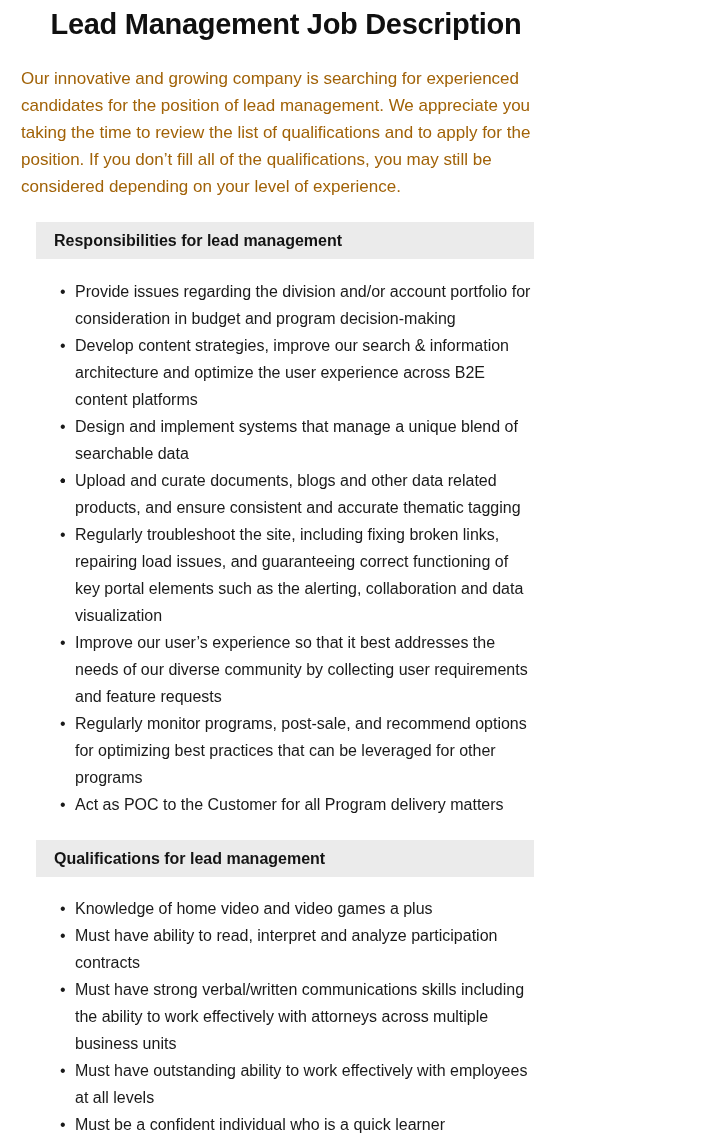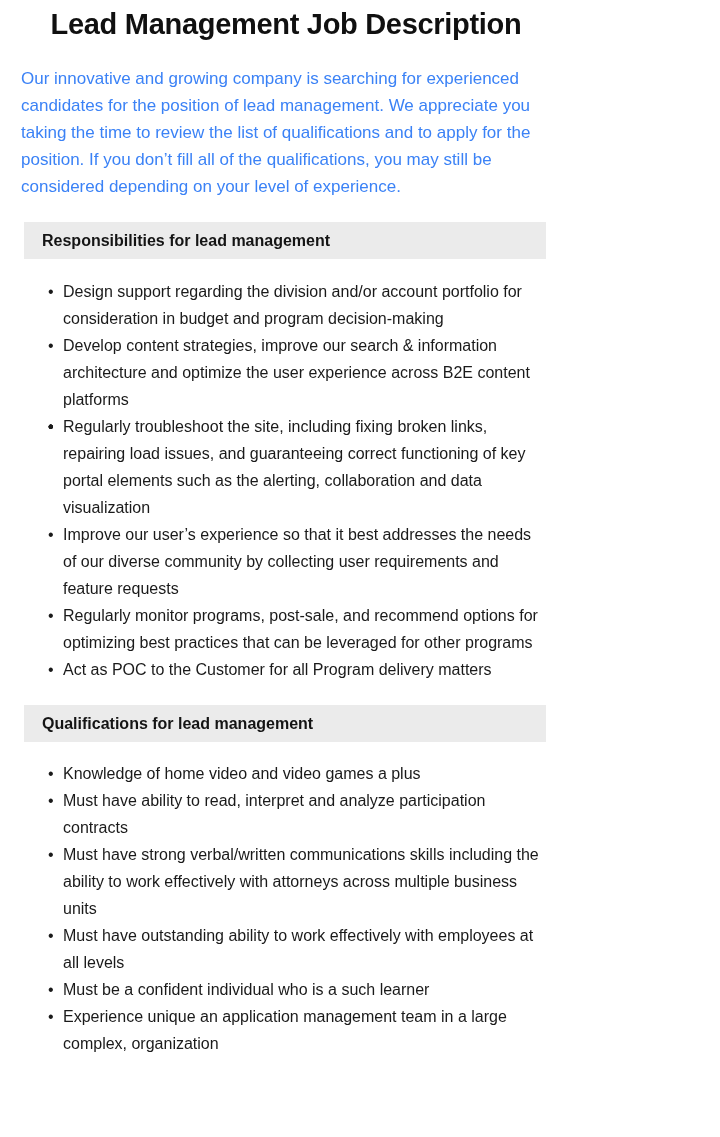--- a/index.html
+++ b/index.html
@@ -28,28 +28,28 @@
     letter-spacing: -0.3px;
     margin: 0;
     padding: 5px 20px 0 20px;
     line-height: 38px;
     color: #101010;
   }
 
   .intro {
     font-size: 17px;
     line-height: 27px;
-    color: #3b82f6;
+    color: #a16207;
     margin: 0;
     padding: 22px 22px 0 21px;
     max-width: 700px;
   }
 
   .section {
-    margin: 4px;
+    margin: 16px;
     padding: 0;
   }
 
   .section-header {
     background: #ebebeb;
     margin: 22px 22px 0 20px;
     padding: 9px 0 9px 18px;
     height: 37px;
     display: flex;
     align-items: center;
@@ -105,42 +105,42 @@
 
   <h1 class="doc-title">Lead Management Job Description</h1>
 
   <p class="intro">Our innovative and growing company is searching for experienced candidates for the position of lead management. We appreciate you taking the time to review the list of qualifications and to apply for the position. If you don’t fill all of the qualifications, you may still be considered depending on your level of experience.</p>
 
   <div class="section section-responsibilities">
     <div class="section-header">
       <span class="section-header-text">Responsibilities for lead management</span>
     </div>
     <ul class="bullet-list" id="responsibilities-list">
-        <li><span class="bullet-dot">•</span><span>Design support regarding the division and/or account portfolio for consideration in budget and program decision-making</span></li>
+        <li><span class="bullet-dot">•</span><span>Provide issues regarding the division and/or account portfolio for consideration in budget and program decision-making</span></li>
         <li><span class="bullet-dot">•</span><span>Develop content strategies, improve our search &amp; information architecture and optimize the user experience across B2E content platforms</span></li>
+        <li><span class="bullet-dot">•</span><span>Design and implement systems that manage a unique blend of searchable data</span></li>
         <li><span class="bullet-dot">•</span></li>
         <li><span class="bullet-dot">•</span></li>
-        <li><span class="bullet-dot">•</span></li>
-        <li><span class="bullet-dot">•</span></li>
+        <li><span class="bullet-dot">•</span><span>Upload and curate documents, blogs and other data related products, and ensure consistent and accurate thematic tagging</span></li>
         <li><span class="bullet-dot">•</span><span>Regularly troubleshoot the site, including fixing broken links, repairing load issues, and guaranteeing correct functioning of key portal elements such as the alerting, collaboration and data visualization</span></li>
         <li><span class="bullet-dot">•</span><span>Improve our user’s experience so that it best addresses the needs of our diverse community by collecting user requirements and feature requests</span></li>
         <li><span class="bullet-dot">•</span><span>Regularly monitor programs, post-sale, and recommend options for optimizing best practices that can be leveraged for other programs</span></li>
         <li><span class="bullet-dot">•</span><span>Act as POC to the Customer for all Program delivery matters</span></li>
       </ul>
   </div>
 
   <div class="section section-qualifications">
     <div class="section-header">
       <span class="section-header-text">Qualifications for lead management</span>
     </div>
     <ul class="bullet-list" id="qualifications-list">
         <li><span class="bullet-dot">•</span><span>Knowledge of home video and video games a plus</span></li>
         <li><span class="bullet-dot">•</span><span>Must have ability to read, interpret and analyze participation contracts</span></li>
         <li><span class="bullet-dot">•</span><span>Must have strong verbal/written communications skills including the ability to work effectively with attorneys across multiple business units</span></li>
         <li><span class="bullet-dot">•</span><span>Must have outstanding ability to work effectively with employees at all levels</span></li>
-        <li><span class="bullet-dot">•</span><span>Must be a confident individual who is a such learner</span></li>
+        <li><span class="bullet-dot">•</span><span>Must be a confident individual who is a quick learner</span></li>
         <li><span class="bullet-dot">•</span><span>Experience unique an application management team in a large complex, organization</span></li>
       </ul>
   </div>
 
   <div class="bottom-spacer"></div>
 
 </div>
 
 </body></html>

